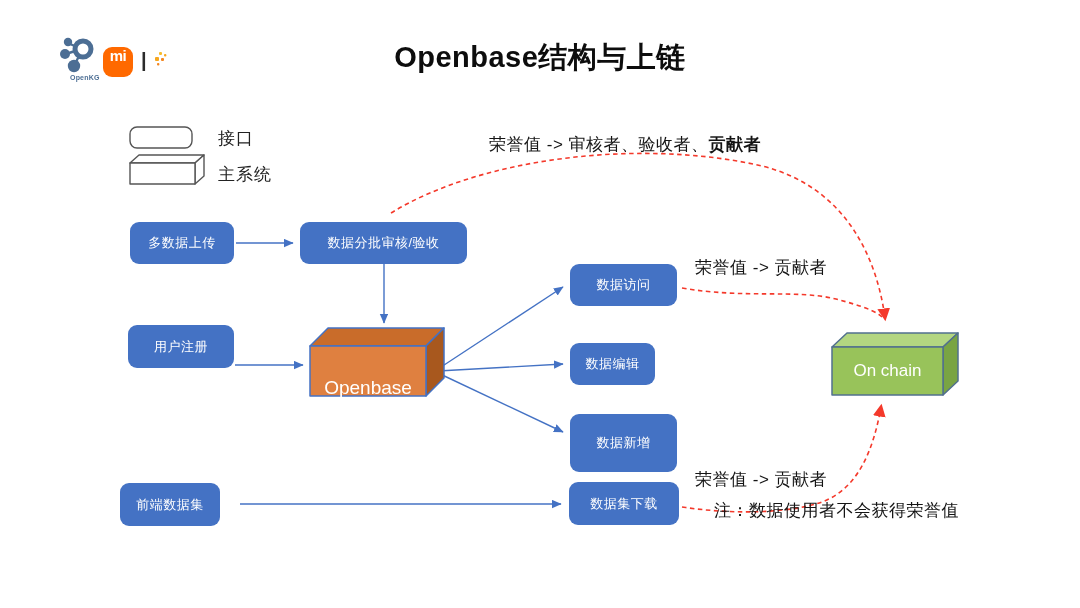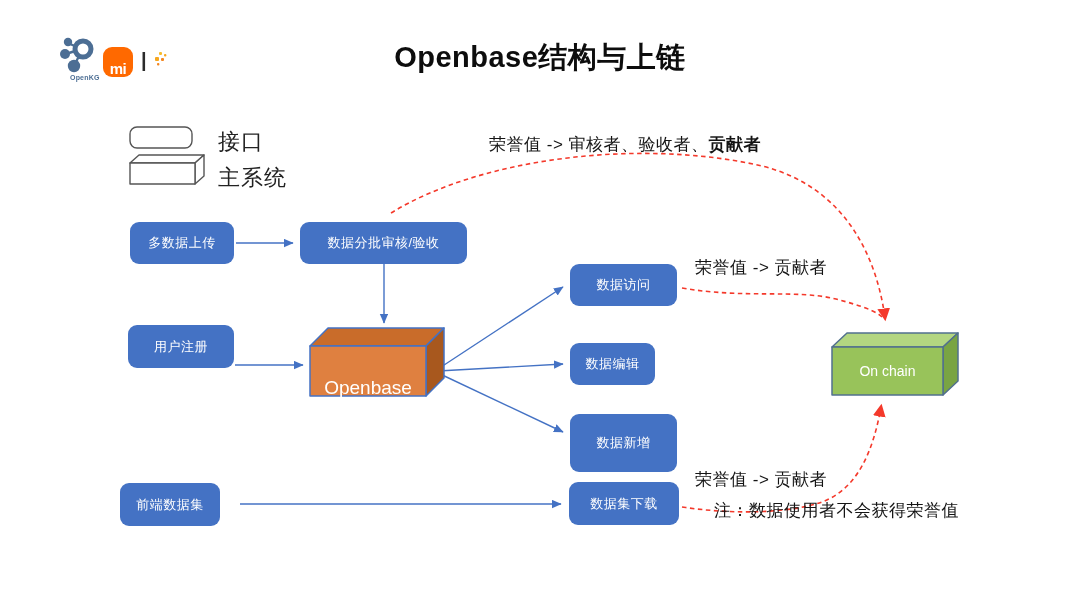--- a/index.html
+++ b/index.html
@@ -18,25 +18,25 @@
   .node{
     background:#4472C4;color:#ffffff;border-radius:9px;
     display:flex;align-items:center;justify-content:center;
     font-size:13px;letter-spacing:0.5px;
   }
   .cuboid-label{
     display:flex;align-items:center;justify-content:center;color:#ffffff;
   }
   .annotation{color:#141414;font-size:17px;white-space:nowrap;letter-spacing:0.5px;}
   .annotation .bold{font-weight:700;}
-  .legend-label{color:#222222;font-size:22px;letter-spacing:1px;}
+  .legend-label{color:#222222;font-size:17px;letter-spacing:1px;}
   
   .xiaomi-badge{
     left:103px;top:47px;width:30px;height:30px;border-radius:9px;background:#FF6900;
-    display:flex;align-items:flex-end;justify-content:center;
+    display:flex;align-items:flex-start;justify-content:center;
     color:#ffffff;font-weight:800;font-size:15px;letter-spacing:-0.5px;
   }
   .logo-separator{left:141px;top:49px;font-size:20px;font-weight:700;color:#2b2b2b;}
   .datafun-wrap{left:154px;top:49px;display:flex;align-items:center;gap:2px;}
   .datafun-text{
     font-size:23px;font-weight:800;font-style:italic;letter-spacing:0px;
     background:linear-gradient(90deg,#F6A71F 0%,#F4751F 55%,#EE3A24 100%);
     -webkit-background-clip:text;background-clip:text;color:transparent;
   }
   .openkg-text{
@@ -133,21 +133,21 @@
   <div class="abs node" style="left:130px;top:222px;width:104px;height:42px">多数据上传</div>
   <div class="abs node" style="left:300px;top:222px;width:167px;height:42px">数据分批审核/验收</div>
   <div class="abs node" style="left:128px;top:325px;width:106px;height:43px">用户注册</div>
   <div class="abs node" style="left:120px;top:483px;width:100px;height:43px">前端数据集</div>
   <div class="abs node" style="left:570px;top:264px;width:107px;height:42px">数据访问</div>
   <div class="abs node" style="left:570px;top:343px;width:85px;height:42px">数据编辑</div>
   <div class="abs node" style="left:570px;top:414px;width:107px;height:58px">数据新增</div>
   <div class="abs node" style="left:569px;top:482px;width:110px;height:43px">数据集下载</div>
 
   <div class="abs cuboid-label" style="left:310px;top:363px;width:116px;height:50px;font-size:19px">Openbase</div>
-  <div class="abs cuboid-label" style="left:832px;top:347px;width:111px;height:48px;font-size:14px">On chain</div>
+  <div class="abs cuboid-label" style="left:832px;top:347px;width:111px;height:48px;font-size:17px">On chain</div>
 
   <div class="abs annotation" style="left:489px;top:133px"><span>荣誉值 -&gt; 审核者、验收者、</span><span class="bold">贡献者</span></div>
 
   <div class="abs annotation" style="left:695px;top:256px">荣誉值 -&gt; 贡献者</div>
 
   <div class="abs annotation" style="left:695px;top:468px">荣誉值 -&gt; 贡献者</div>
 
   <div class="abs annotation" style="left:714px;top:499px">注：数据使用者不会获得荣誉值</div>
 
 </div>

